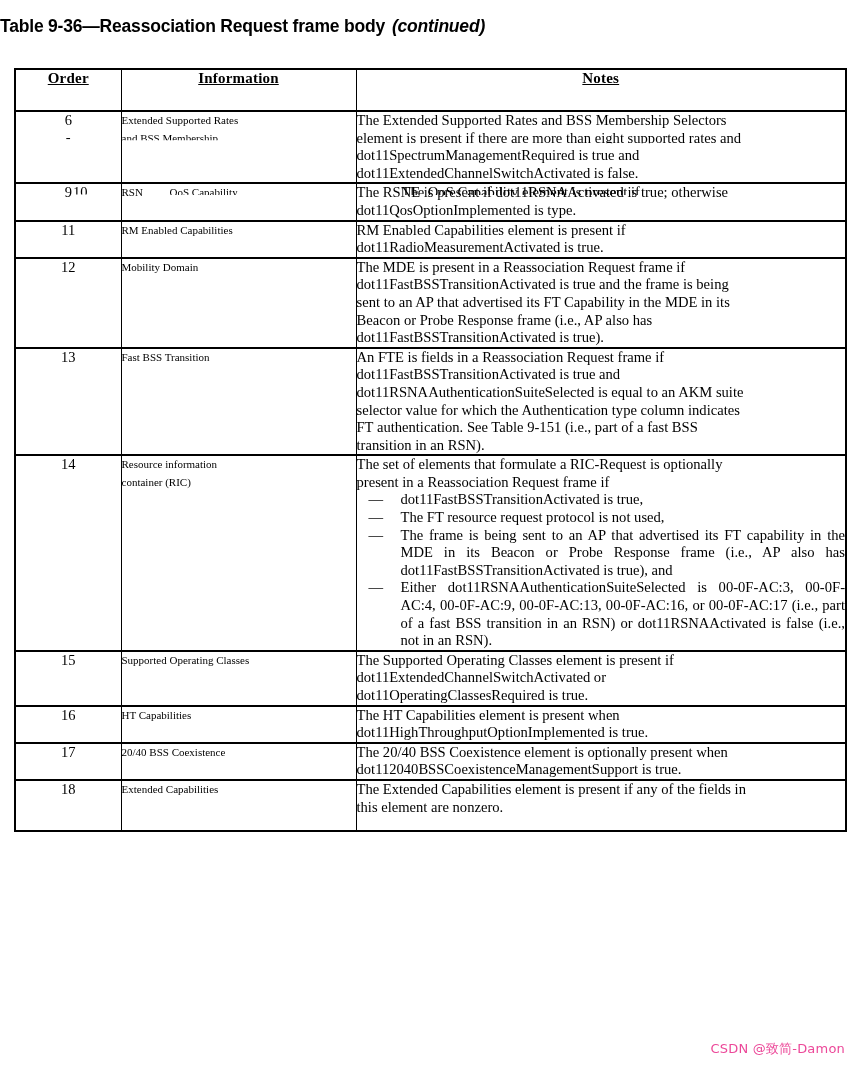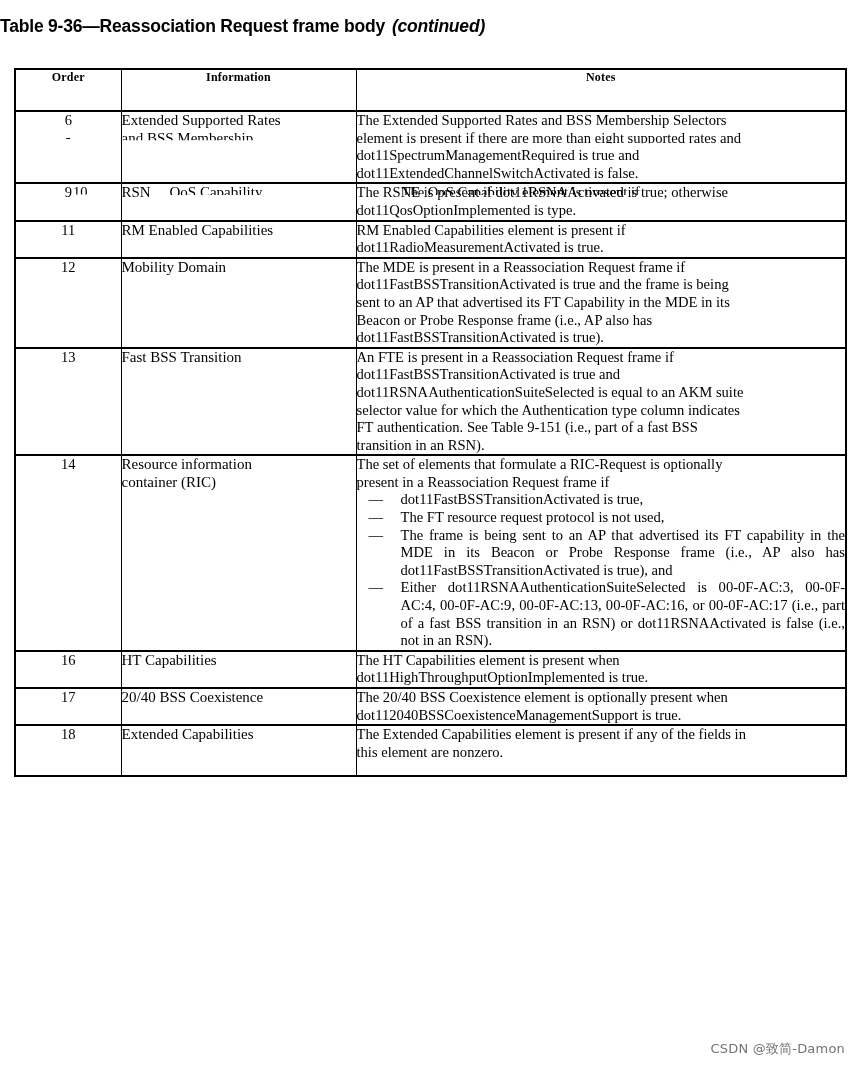--- a/index.html
+++ b/index.html
@@ -59,36 +59,37 @@
   }
   col.c-order  { width: 106px; }
   col.c-info   { width: 235px; }
   col.c-notes  { width: 490px; }
 
   
   thead th {
     border-bottom: 2.2px solid #000 !important;
     font-family: "Liberation Serif", "DejaVu Serif", serif;
     font-weight: bold;
-    font-size: 12px;
+    font-size: 15px;
     height: 40px;
     vertical-align: middle;
     letter-spacing: 0.2px;
+    text-decoration: underline;
   }
 
   
   td.order-cell {
     text-align: center;
     font-size: 14.5px;
     padding-top: 9px;
     padding-bottom: 6px;
     line-height: 17px;
   }
   td.info-cell {
-    font-size: 15px;
+    font-size: 11px;
     line-height: 17.5px;
     padding: 9px 6px 6px 10px;
   }
   td.notes-cell {
     font-size: 14.6px;
     line-height: 17.6px;
     padding: 9px 10px 6px 9px;
   }
 
   
@@ -136,21 +137,21 @@
   }
   .just { text-align: justify; text-justify: inter-word; }
 
   
   .watermark {
     position: absolute;
     right: 14px;
     bottom: 8px;
     font-family: "DejaVu Sans", "Liberation Sans", sans-serif;
     font-size: 13px;
-    color: #737373;
+    color: #ec4899;
     white-space: nowrap;
     letter-spacing: 0.2px;
   }
 </style>
 </head>
 <body>
 
 <div class="doc-title">
   <span>Table 9-36—Reassociation Request frame body</span><span class="continued">(continued)</span>
 </div>
@@ -229,21 +230,21 @@
           <div>sent to an AP that advertised its FT Capability in the MDE in its</div>
           <div>Beacon or Probe Response frame (i.e., AP also has</div>
           <div>dot11FastBSSTransitionActivated is true).</div>
         </td>
       </tr>
 
       <tr class="heavy">
         <td class="order-cell">13</td>
         <td class="info-cell">Fast BSS Transition</td>
         <td class="notes-cell">
-          <div>An FTE is present in a Reassociation Request frame if</div>
+          <div>An FTE is fields in a Reassociation Request frame if</div>
           <div>dot11FastBSSTransitionActivated is true and</div>
           <div>dot11RSNAAuthenticationSuiteSelected is equal to an AKM suite</div>
           <div>selector value for which the Authentication type column indicates</div>
           <div>FT authentication. See Table 9-151 (i.e., part of a fast BSS</div>
           <div>transition in an RSN).</div>
         </td>
       </tr>
 
       <tr class="heavy">
         <td class="order-cell">14</td>
@@ -268,20 +269,29 @@
               <span>The frame is being sent to an AP that advertised its FT capability in the MDE in its Beacon or Probe Response frame (i.e., AP also has dot11FastBSSTransitionActivated is true), and</span>
             </li>
             <li class="just">
               <span class="dash">—</span>
               <span>Either dot11RSNAAuthenticationSuiteSelected is 00-0F-AC:3, 00-0F-AC:4, 00-0F-AC:9, 00-0F-AC:13, 00-0F-AC:16, or 00-0F-AC:17 (i.e., part of a fast BSS transition in an RSN) or dot11RSNAActivated is false (i.e., not in an RSN).</span>
             </li>
           </ul>
         </td>
       </tr>
 
+      <tr class="heavy">
+        <td class="order-cell">15</td>
+        <td class="info-cell">Supported Operating Classes</td>
+        <td class="notes-cell">
+          <div>The Supported Operating Classes element is present if</div>
+          <div>dot11ExtendedChannelSwitchActivated or</div>
+          <div>dot11OperatingClassesRequired is true.</div>
+        </td>
+      </tr>
 
       <tr class="heavy">
         <td class="order-cell">16</td>
         <td class="info-cell">HT Capabilities</td>
         <td class="notes-cell">
           <div>The HT Capabilities element is present when</div>
           <div>dot11HighThroughputOptionImplemented is true.</div>
         </td>
       </tr>
 

